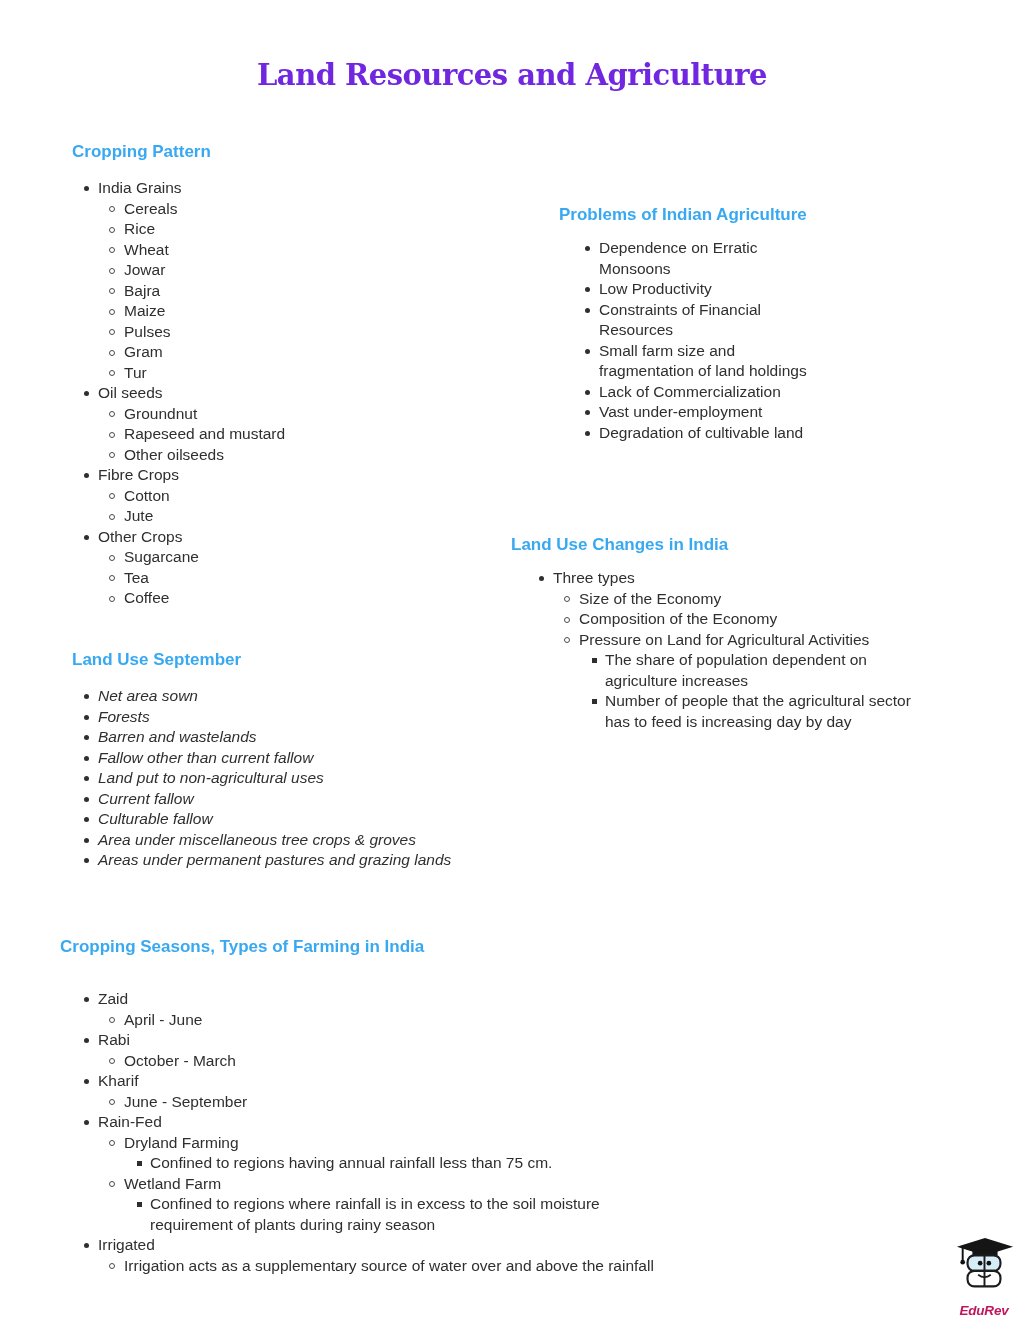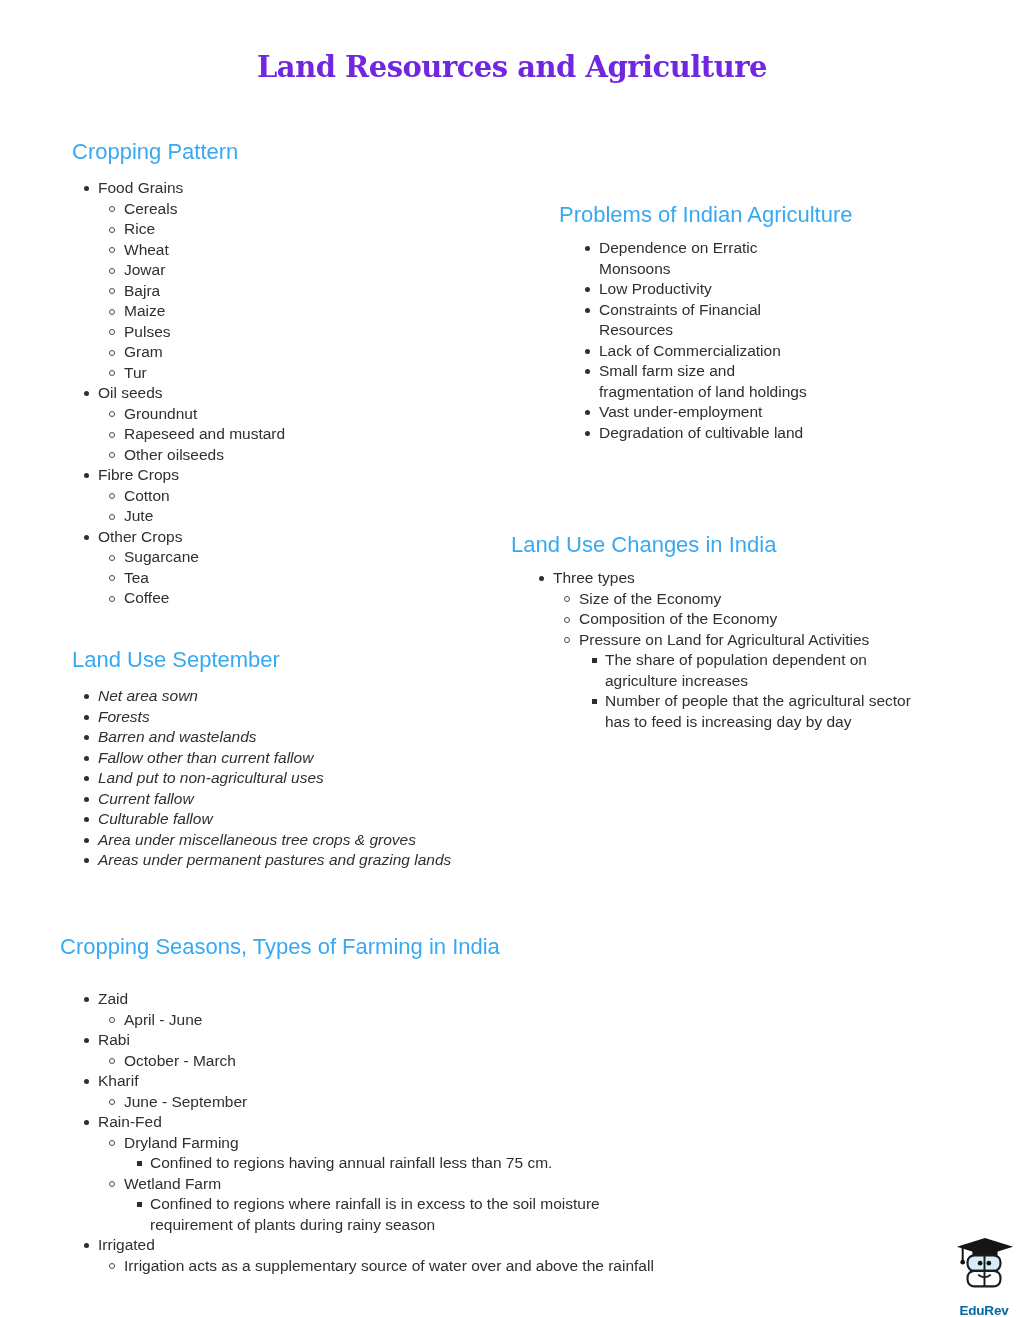--- a/index.html
+++ b/index.html
@@ -13,29 +13,29 @@
     position:relative;
     width:1024px;height:1317px;
     background:var(--bg);
     margin:0 auto;
     overflow:hidden;
     font-family:"Liberation Sans",sans-serif;
     color:var(--body);
   }
   .title{
     position:absolute;left:0;right:0;top:48px;
-    margin:0;text-align:center;
+    margin:8px;text-align:center;
     font-family:"DejaVu Serif","Liberation Serif",serif;
     font-weight:bold;font-size:29px;line-height:38px;
     letter-spacing:-0.5px;
     color:var(--title);
   }
   .sec{position:absolute;}
   .h{
-    margin:0;font-size:22px;line-height:21px;font-weight:normal;
+    margin:0;font-size:17px;line-height:21px;font-weight:bold;
     color:var(--heading);letter-spacing:0;
   }
   .list{font-size:15.5px;line-height:20.5px;color:var(--body);}
   .list ul{list-style:none;margin:0;padding:0 0 0 26px;}
   .list li{position:relative;}
   .itext{white-space:pre-line;}
   .mk{position:absolute;display:block;}
   .mk0{width:5px;height:5px;border-radius:50%;background:var(--body);left:-14px;top:8px;}
   .mk1{width:6px;height:6px;border-radius:50%;border:1.2px solid #4c4c4c;background:transparent;box-sizing:border-box;left:-15px;top:7.5px;}
   .mk2{width:5px;height:5px;background:var(--body);left:-13px;top:8px;}
@@ -59,36 +59,36 @@
 
   .sec-cs{left:60px;top:936px;width:720px;}
   .sec-cs .list{margin-top:14px;}
   .sec-cs .list > ul{padding-left:38px;margin-top:32px;}
 
   .brand{
     position:absolute;left:946px;top:1236px;width:76px;
     text-align:center;
   }
   .brand-label{
-    font-size:13.5px;font-weight:bold;color:#0369a1;
-    margin-top:1px;letter-spacing:-0.2px;
+    font-size:13.5px;font-weight:bold;color:#be185d;
+    margin-top:1px;letter-spacing:-0.2px;font-style:italic;
   }
 </style>
 </head>
 <body>
 
 <div class="page">
 
   <h1 class="title">Land Resources and Agriculture</h1>
 
   <section class="sec sec-cp">
     <h2 class="h">Cropping Pattern</h2>
     <div class="list">
         <ul class="lv0">
-          <li><span class="mk mk0"></span><span class="itext">Food Grains</span><ul class="lv1">
+          <li><span class="mk mk0"></span><span class="itext">India Grains</span><ul class="lv1">
               <li><span class="mk mk1"></span><span class="itext">Cereals</span></li>
               <li><span class="mk mk1"></span><span class="itext">Rice</span></li>
               <li><span class="mk mk1"></span><span class="itext">Wheat</span></li>
               <li><span class="mk mk1"></span><span class="itext">Jowar</span></li>
               <li><span class="mk mk1"></span><span class="itext">Bajra</span></li>
               <li><span class="mk mk1"></span><span class="itext">Maize</span></li>
               <li><span class="mk mk1"></span><span class="itext">Pulses</span></li>
               <li><span class="mk mk1"></span><span class="itext">Gram</span></li>
               <li><span class="mk mk1"></span><span class="itext">Tur</span></li>
             </ul></li>
@@ -112,23 +112,23 @@
 
   <section class="sec sec-pr">
     <h2 class="h">Problems of Indian Agriculture</h2>
     <div class="list">
         <ul class="lv0">
           <li><span class="mk mk0"></span><span class="itext">Dependence on Erratic
 Monsoons</span></li>
           <li><span class="mk mk0"></span><span class="itext">Low Productivity</span></li>
           <li><span class="mk mk0"></span><span class="itext">Constraints of Financial
 Resources</span></li>
-          <li><span class="mk mk0"></span><span class="itext">Lack of Commercialization</span></li>
           <li><span class="mk mk0"></span><span class="itext">Small farm size and
 fragmentation of land holdings</span></li>
+          <li><span class="mk mk0"></span><span class="itext">Lack of Commercialization</span></li>
           <li><span class="mk mk0"></span><span class="itext">Vast under-employment</span></li>
           <li><span class="mk mk0"></span><span class="itext">Degradation of cultivable land</span></li>
         </ul>
       </div>
   </section>
 
   <section class="sec sec-lc">
     <h2 class="h">Land Use Changes in India</h2>
     <div class="list">
         <ul class="lv0">

